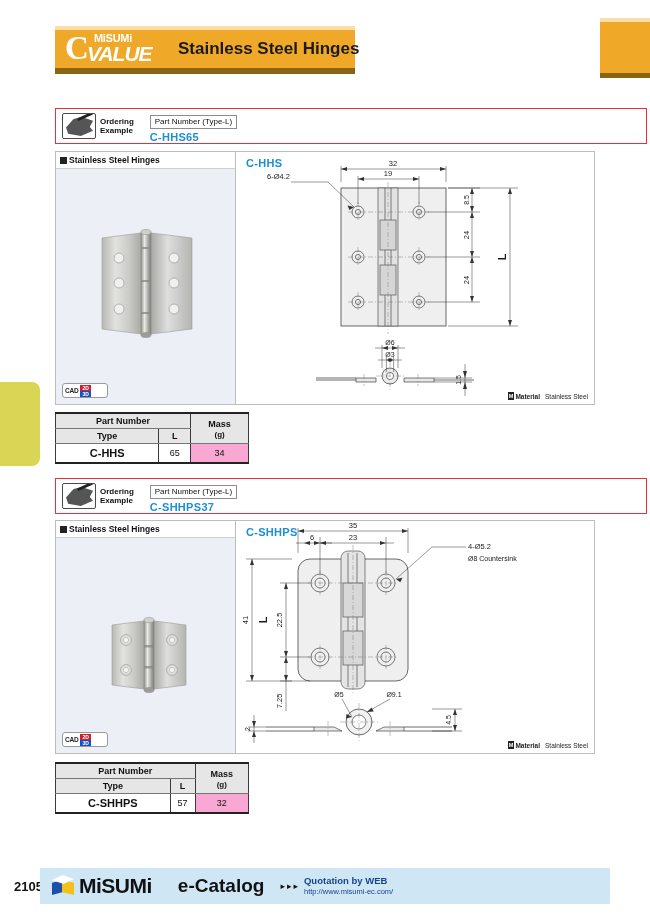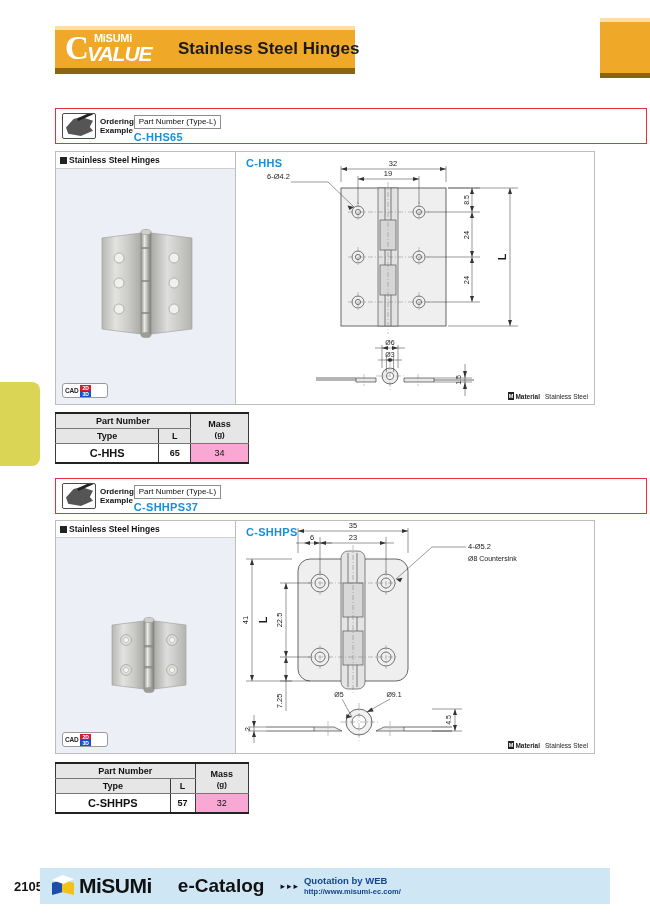--- a/index.html
+++ b/index.html
@@ -63,21 +63,21 @@
     background:#555; clip-path:polygon(0% 55%,28% 10%,58% 0%,100% 20%,88% 52%,100% 72%,55% 100%,8% 88%);
   }
   .order-icon .pen {
     position:absolute; left:14px; top:1px; width:16px; height:3px;
     background:#222; transform:rotate(-24deg);
   }
   .order-labels {
     font-size:8px; line-height:9.5px; font-weight:bold; color:#111;
     margin-left:4px; flex:0 0 auto;
   }
-  .pn-block { margin-left:0; }
+  .pn-block { margin-left:16px; }
   .pn-type {
     display:inline-block; border:1px solid #8d8d8d; background:#fff;
     font-size:8px; padding:1px 4px; color:#111; line-height:10px;
   }
   .pn-value {
     font-size:11px; font-weight:bold; color:#1a8fd8; margin-top:2px;
     letter-spacing:0.3px;
   }
 
   
@@ -126,21 +126,21 @@
   }
   .spec-table th, .spec-table td {
     border-left:1px solid #3a3a3a; border-right:1px solid #3a3a3a;
     text-align:center; padding:2px 0; color:#111;
   }
   .spec-table thead tr:first-child th { border-top:2px solid #222; background:#e6e6e6; font-weight:bold; }
   .spec-table thead tr:nth-child(2) th { background:#e6e6e6; font-weight:bold; border-top:1px solid #777; }
   .spec-table thead th { border-bottom:1px solid #777; }
   .spec-table tbody td { border-bottom:2px solid #222; padding:3px 0; }
   .t-type { color:#1a8fd8; font-weight:bold; font-size:11px; }
-  .t-l { color:#1a8fd8; font-weight:bold; font-size:9px; }
+  .t-l { color:#1a8fd8; font-weight:normal; font-size:9px; }
   .t-mass { background:#f9a8d4; font-size:9px; }
   .th-mass-sub { font-size:8px; font-weight:bold; }
 
   
   svg.dwg { position:absolute; left:0; top:0; }
   svg text { font-family:"Liberation Sans", sans-serif; fill:#1a1a1a; }
 
   
   .footer {
     position:absolute; left:40px; top:868px; width:570px; height:36px;
@@ -152,21 +152,21 @@
   }
   .logo-cube { width:22px; height:22px; position:relative; margin-left:12px; flex:0 0 auto; }
   .logo-cube .lc-l { position:absolute; left:0; top:5px; width:11px; height:15px; background:#1d4ea8; clip-path:polygon(0% 18%,100% 0%,100% 80%,0% 100%); }
   .logo-cube .lc-r { position:absolute; left:10px; top:5px; width:12px; height:15px; background:#f2c11a; clip-path:polygon(0% 0%,100% 18%,100% 100%,0% 80%); }
   .logo-cube .lc-t { position:absolute; left:0; top:0px; width:22px; height:9px; background:#fff; clip-path:polygon(48% 0%,100% 45%,52% 100%,0% 55%); }
   .brand { font-size:21px; font-weight:bold; color:#111; margin-left:5px; letter-spacing:-0.5px; }
   .ecat { font-size:19px; font-weight:bold; color:#111; margin-left:26px; }
   .arrows { margin-left:16px; color:#111; font-size:9px; letter-spacing:2px; }
   .quote { margin-left:4px; line-height:11px; }
   .quote .q1 { font-size:9.5px; font-weight:bold; color:#14468c; }
-  .quote .q2 { font-size:7.5px; font-weight:bold; color:#14468c; }
+  .quote .q2 { font-size:7.5px; font-weight:normal; color:#14468c; }
 </style>
 </head>
 <body>
 
 <div class="tab-right"></div>
 <div class="tab-left"></div>
 
 <div class="banner">
   <div class="cvalue">
     <span class="cglyph">C</span>

